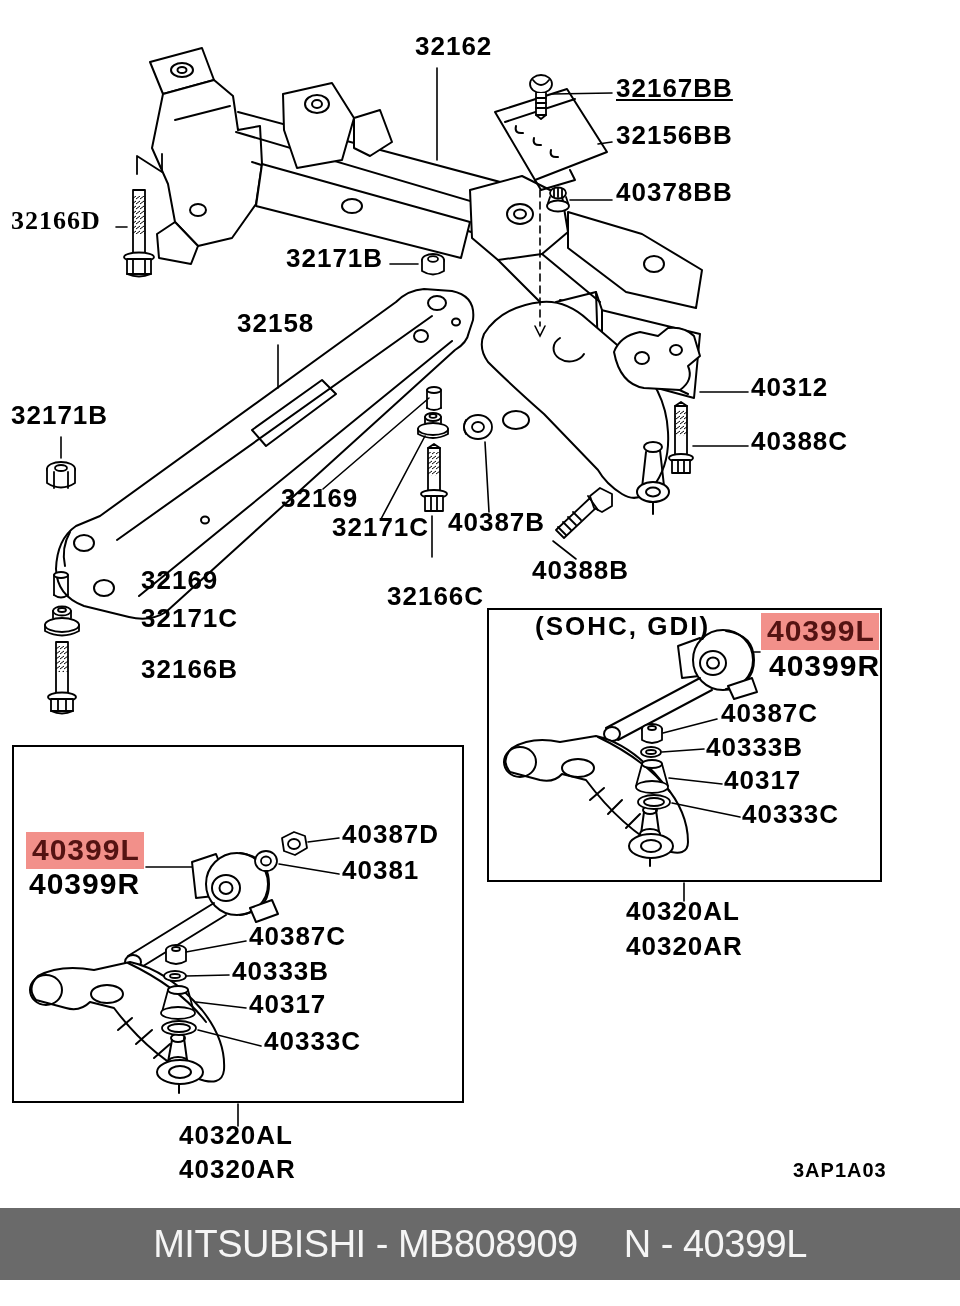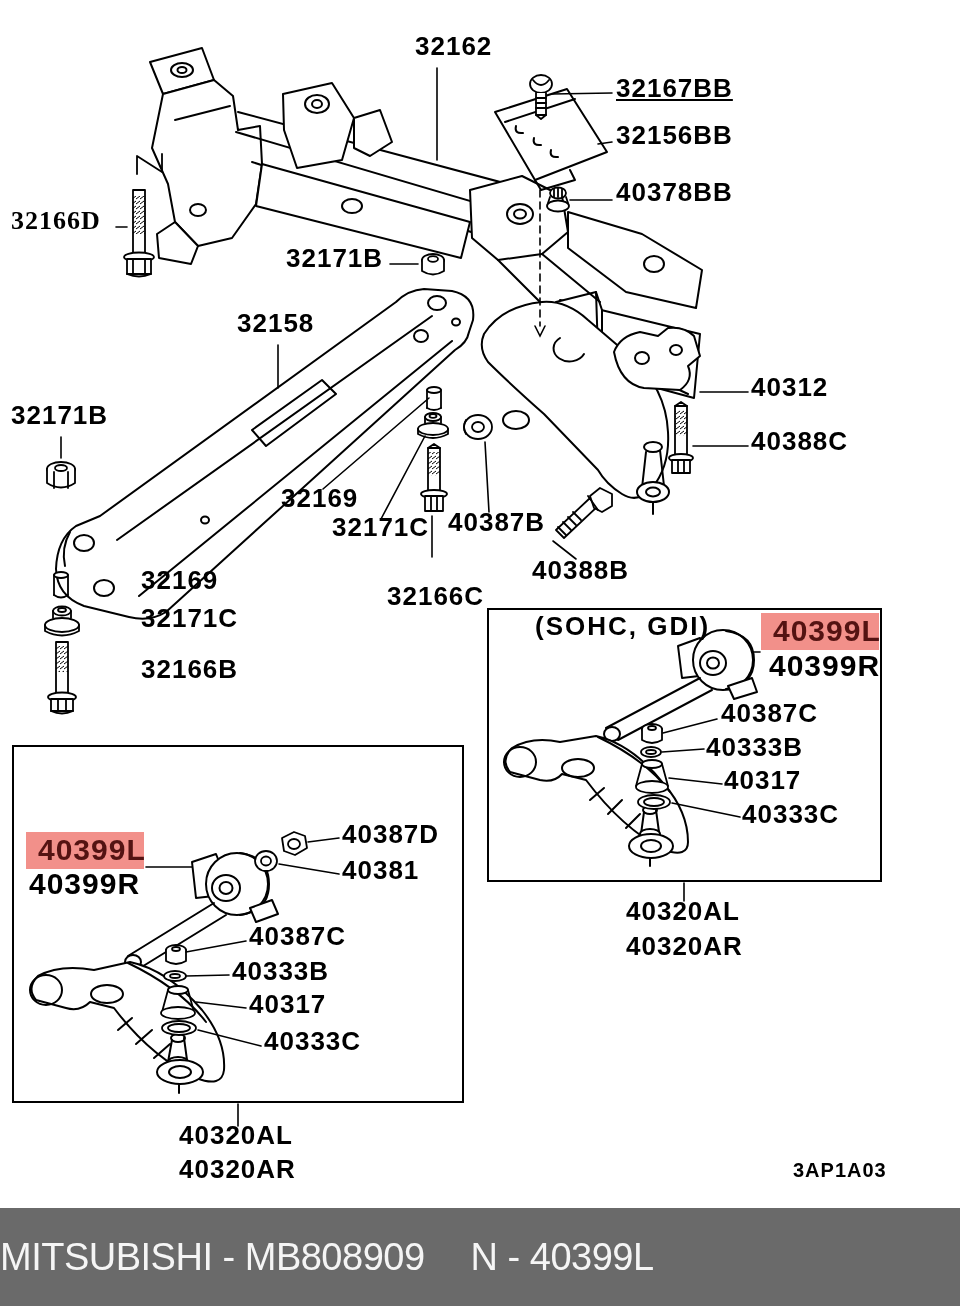--- a/index.html
+++ b/index.html
@@ -6,28 +6,28 @@
   #stage{position:relative;width:960px;height:1306px;background:#fff;overflow:hidden;
          font-family:"Liberation Sans", sans-serif;}
   #art{position:absolute;left:0;top:0;z-index:1;}
   .plbl{position:absolute;z-index:3;font-size:26px;font-weight:700;letter-spacing:1px;
         line-height:1;color:#000;white-space:nowrap;}
   .hdr{position:absolute;z-index:3;font-size:26px;font-weight:700;letter-spacing:2px;
         line-height:1;color:#000;white-space:nowrap;}
   .big{position:absolute;z-index:3;font-size:30px;font-weight:700;letter-spacing:1px;
         line-height:1;color:#000;white-space:nowrap;}
   .badge{position:absolute;z-index:3;width:118px;height:37px;line-height:36px;
-        padding-left:12px;box-sizing:border-box;background:#f2908a;color:#541312;
+        padding-left:6px;box-sizing:border-box;background:#f2908a;color:#541312;
         font-size:30px;font-weight:700;letter-spacing:1px;white-space:nowrap;}
   .inset-box{position:absolute;z-index:2;border:2px solid #000;box-sizing:border-box;
         background:transparent;}
   .code{position:absolute;z-index:3;font-size:20px;font-weight:700;letter-spacing:1px;
         line-height:1;color:#000;white-space:nowrap;}
-  #footer{position:absolute;left:0;top:1208px;width:960px;height:98px;z-index:4;
-        background:#6a6a6a;display:flex;align-items:center;
+  #footer{position:absolute;left:0;top:1208px;width:960px;height:72px;z-index:4;
+        background:#6a6a6a;display:flex;align-items:center;justify-content:center;
         gap:46px;}
   #footer span{color:#f5f5f5;font-size:38px;font-weight:400;letter-spacing:-0.5px;
         white-space:nowrap;}
 </style>
 </head>
 <body>
 
 <div id="stage">
 
 <svg id="art" width="960" height="1306" viewBox="0 0 960 1306">

